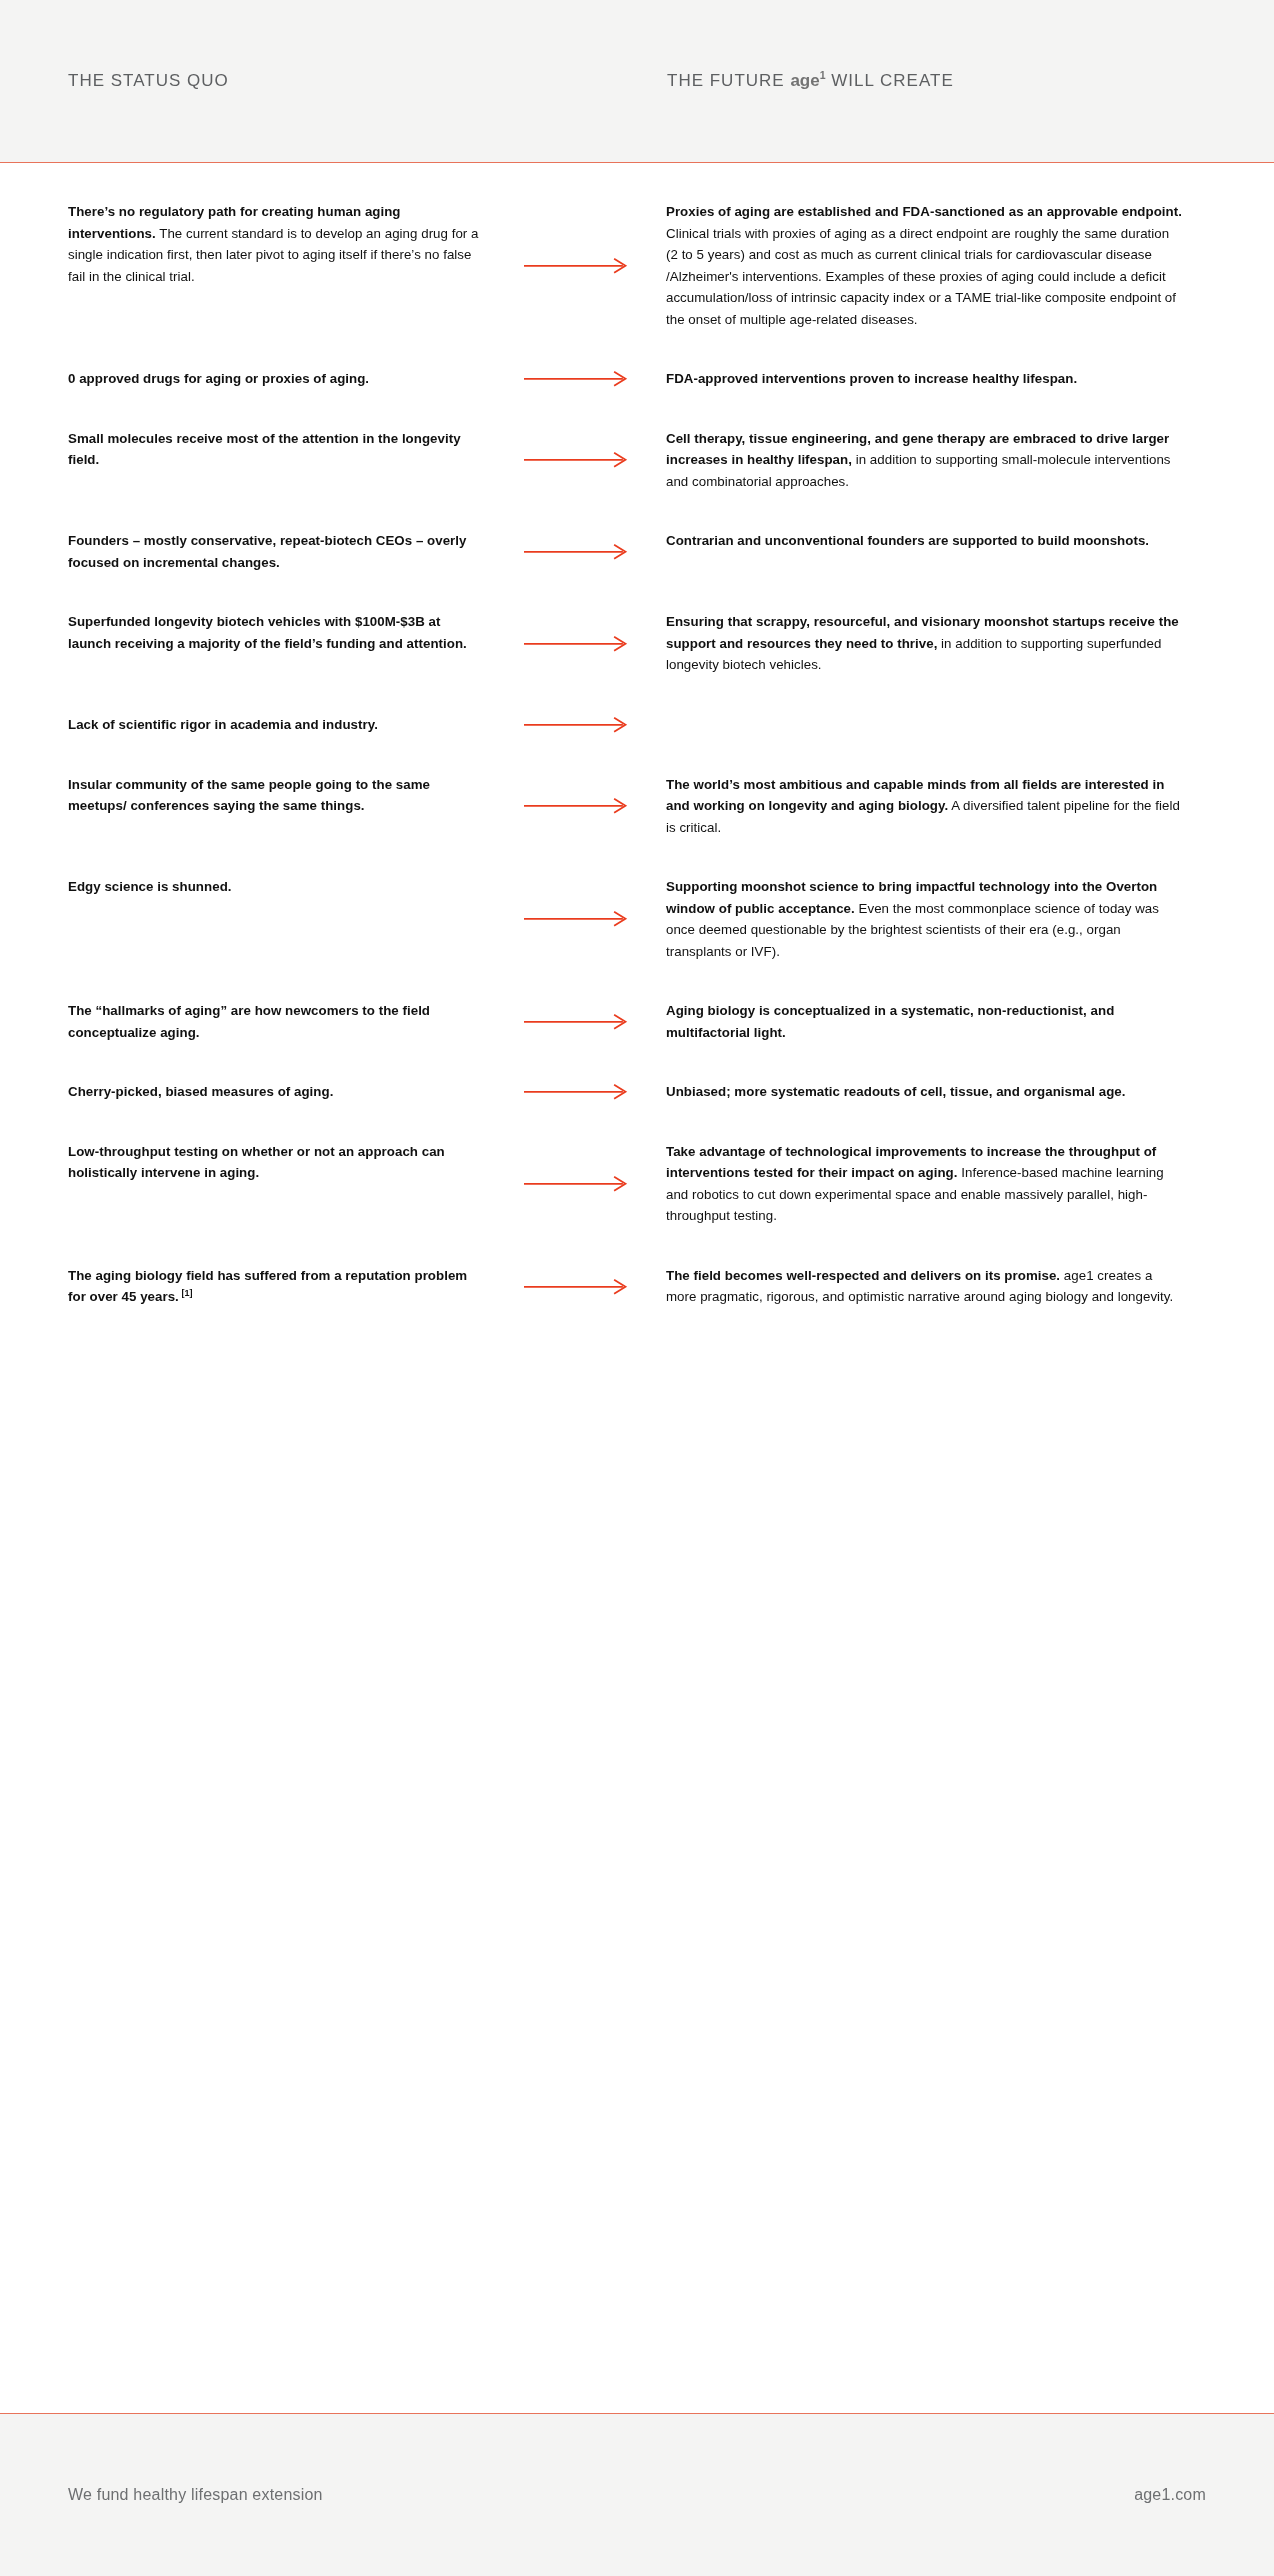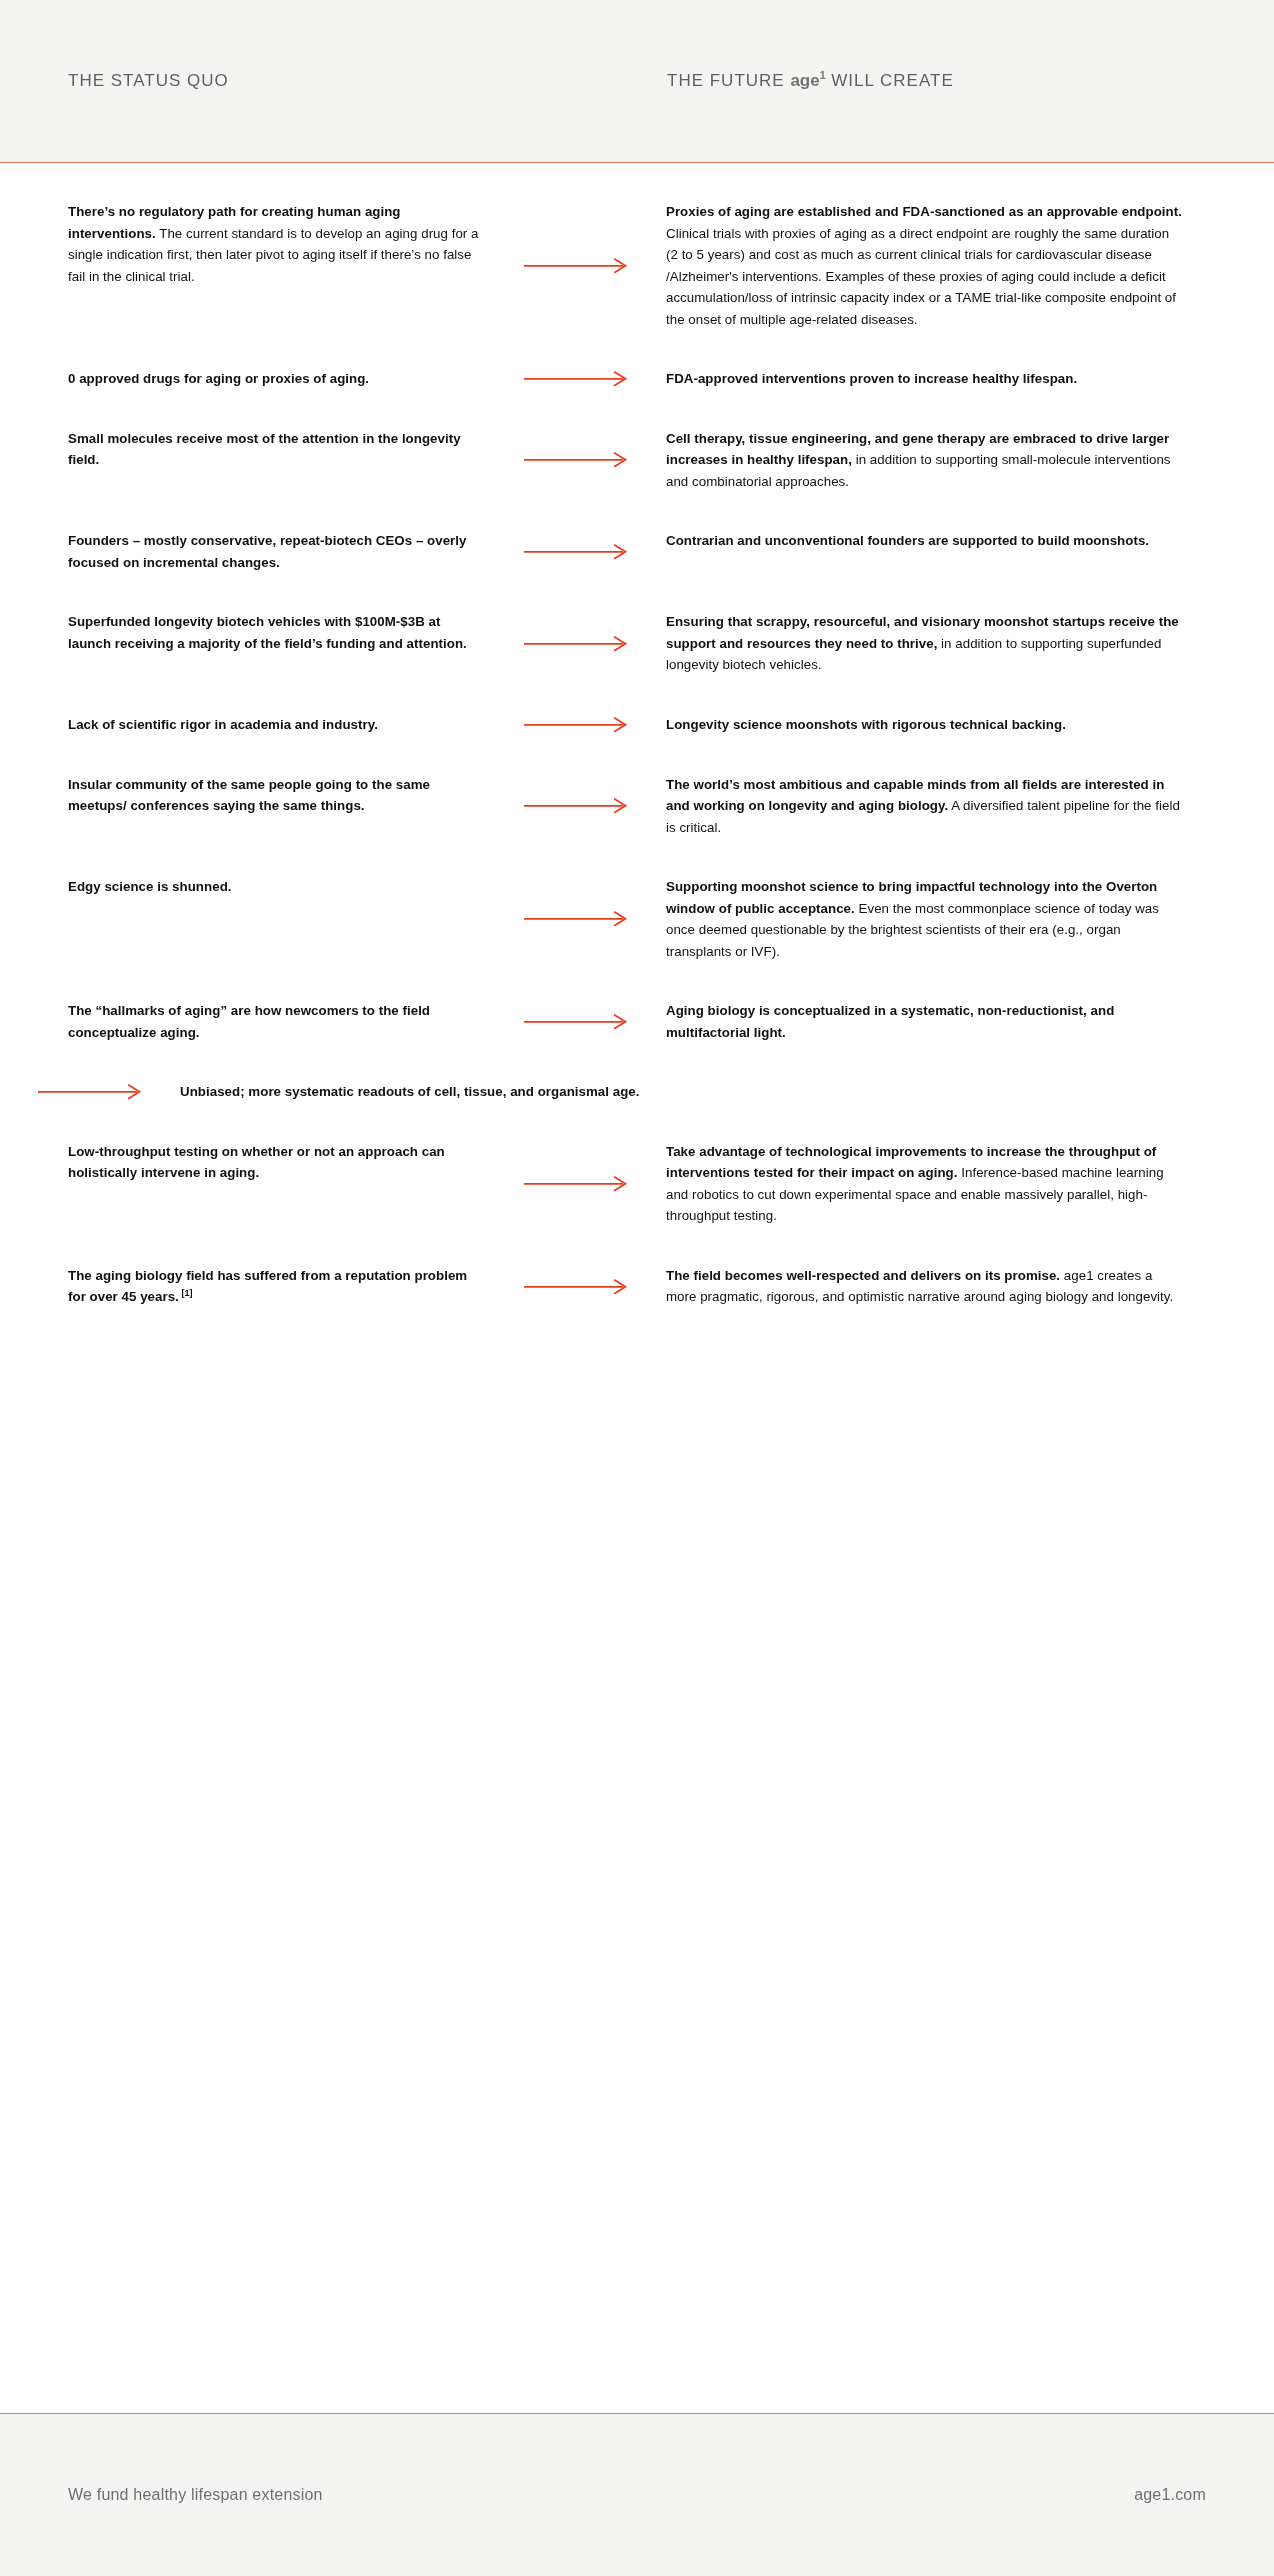--- a/index.html
+++ b/index.html
@@ -213,21 +213,20 @@
         <div class="col col-right"><span class="lead">Ensuring that scrappy, resourceful, and visionary moonshot startups receive the support and resources they need to thrive,</span><span> in addition to supporting superfunded longevity biotech vehicles.</span></div>
       </div>
       <div class="row">
         <div class="col col-left"><span class="lead">Lack of scientific rigor in academia and industry.</span></div>
         <div class="col-arrow">
           <svg class="arrow" viewBox="0 0 122 20">
             <line x1="1" y1="10" x2="114" y2="10" stroke="#ea3c1e" stroke-width="2"></line>
             <polyline points="104,2 117,10 104,18" fill="none" stroke="#ea3c1e" stroke-width="2"></polyline>
           </svg>
         </div>
-        <div class="col col-right"><span class="lead">Longevity science moonshots with rigorous technical backing.</span></div>
       </div>
       <div class="row">
         <div class="col col-left"><span class="lead">Insular community of the same people going to the same meetups/ conferences saying the same things.</span></div>
         <div class="col-arrow">
           <svg class="arrow" viewBox="0 0 122 20">
             <line x1="1" y1="10" x2="114" y2="10" stroke="#ea3c1e" stroke-width="2"></line>
             <polyline points="104,2 117,10 104,18" fill="none" stroke="#ea3c1e" stroke-width="2"></polyline>
           </svg>
         </div>
         <div class="col col-right"><span class="lead">The world’s most ambitious and capable minds from all fields are interested in and working on longevity and aging biology.</span><span> A diversified talent pipeline for the field is critical.</span></div>
@@ -246,20 +245,21 @@
         <div class="col col-left"><span class="lead">The “hallmarks of aging” are how newcomers to the field conceptualize aging.</span></div>
         <div class="col-arrow">
           <svg class="arrow" viewBox="0 0 122 20">
             <line x1="1" y1="10" x2="114" y2="10" stroke="#ea3c1e" stroke-width="2"></line>
             <polyline points="104,2 117,10 104,18" fill="none" stroke="#ea3c1e" stroke-width="2"></polyline>
           </svg>
         </div>
         <div class="col col-right"><span class="lead">Aging biology is conceptualized in a systematic, non-reductionist, and multifactorial light.</span></div>
       </div>
       <div class="row">
+        <div class="col col-left"><span class="lead">Cherry-picked, biased measures of aging.</span></div>
         <div class="col-arrow">
           <svg class="arrow" viewBox="0 0 122 20">
             <line x1="1" y1="10" x2="114" y2="10" stroke="#ea3c1e" stroke-width="2"></line>
             <polyline points="104,2 117,10 104,18" fill="none" stroke="#ea3c1e" stroke-width="2"></polyline>
           </svg>
         </div>
         <div class="col col-right"><span class="lead">Unbiased; more systematic readouts of cell, tissue, and organismal age.</span></div>
       </div>
       <div class="row">
         <div class="col col-left"><span class="lead">Low-throughput testing on whether or not an approach can holistically intervene in aging.</span></div>

